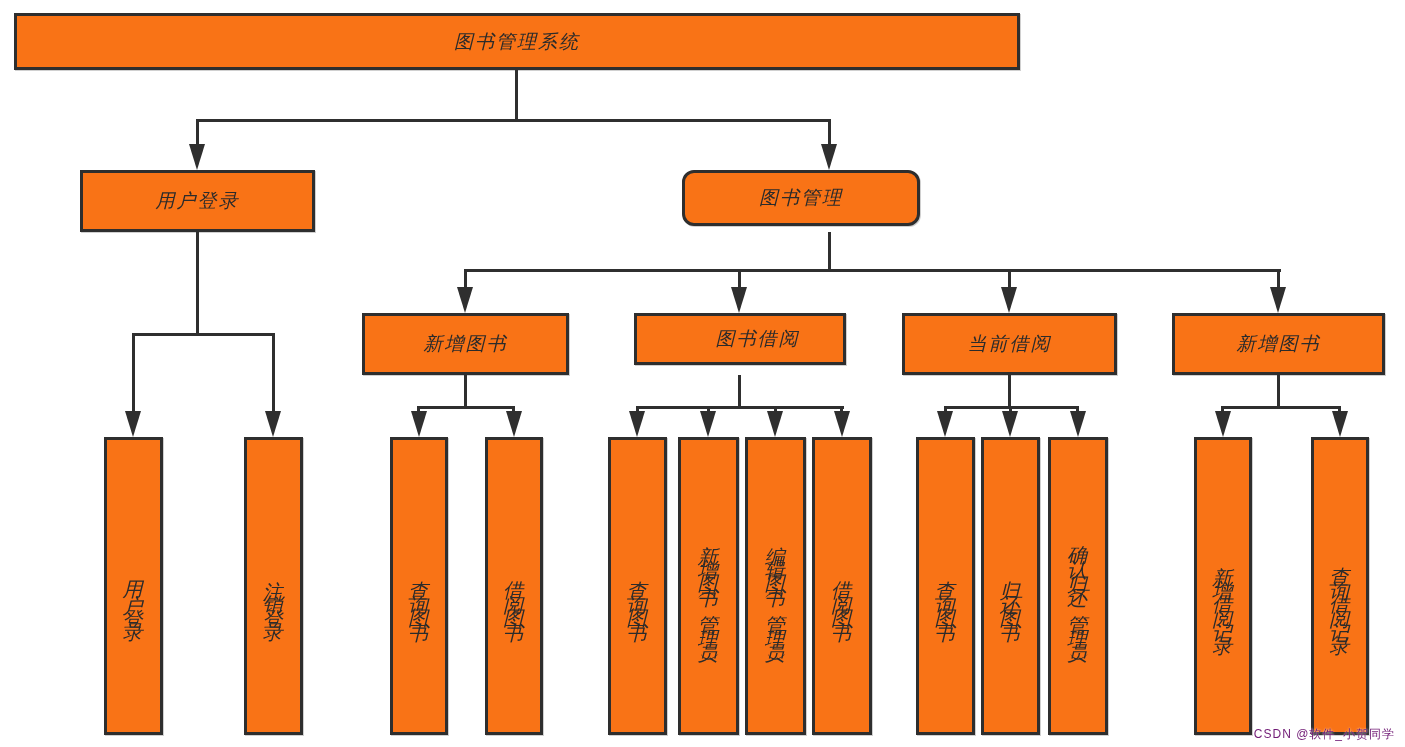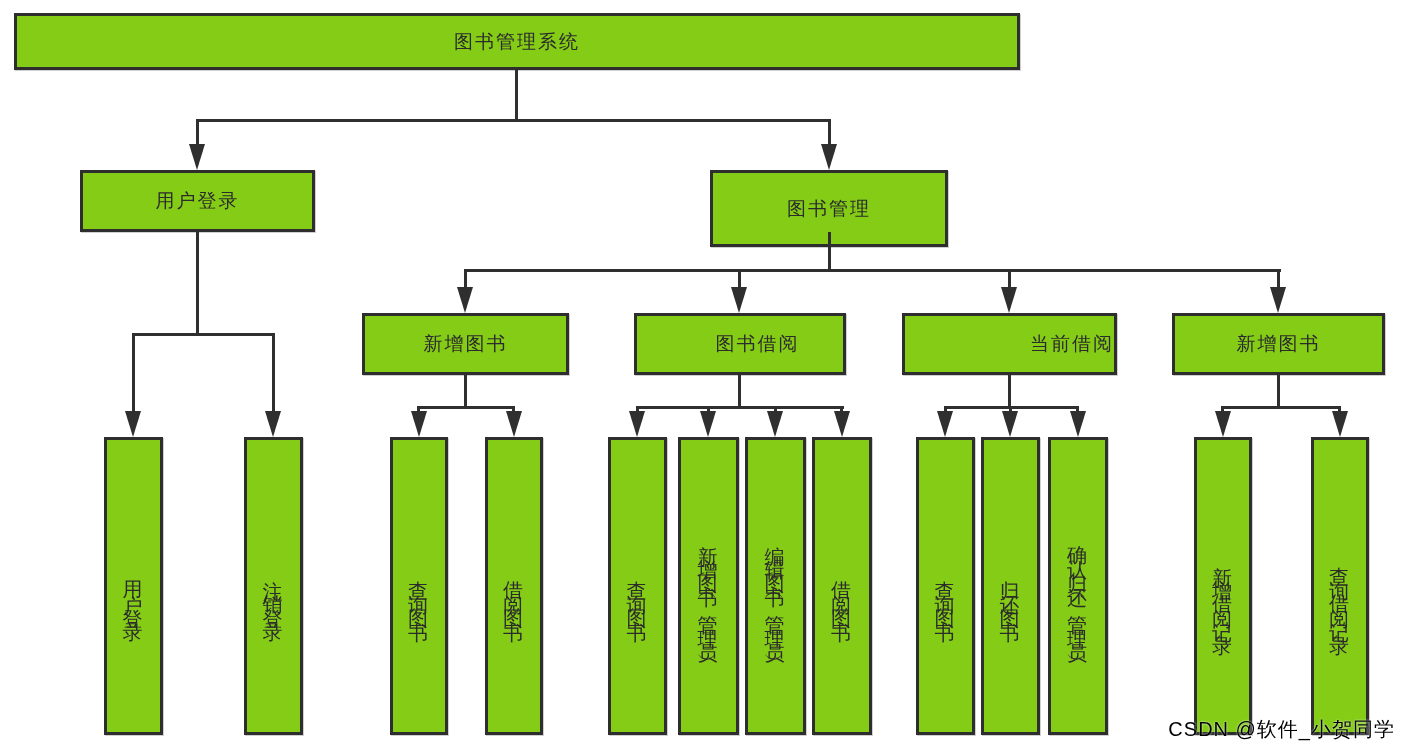--- a/index.html
+++ b/index.html
@@ -6,25 +6,26 @@
     --line:#2f2f2f;
     --boxborder:#2e2e2e;
     --text:#2b2b2b;
   }
   html,body{margin:0;padding:0;background:#ffffff;}
   body{font-family:"Liberation Sans","DejaVu Sans",sans-serif;color:var(--text);}
   #canvas{position:relative;width:1405px;height:747px;background:#ffffff;overflow:hidden;}
 
   .box{
     position:absolute;
-    background:#84cc16;
+    background:#f97316;
     border:3px solid var(--boxborder);
     box-shadow:1px 1px 0 0 rgba(120,120,120,.35);
     display:flex;align-items:center;justify-content:center;
     box-sizing:border-box;
+    font-style:italic;
   }
   .hlabel{font-size:19px;letter-spacing:2px;color:var(--text);}
   .vtext{
     writing-mode:vertical-rl;
     text-orientation:mixed;
     font-size:20px;
     letter-spacing:14px;
     margin-bottom:-14px;
     color:var(--text);
     white-space:nowrap;
@@ -34,22 +35,22 @@
   .hline{height:3px;}
   .arrow{
     position:absolute;width:0;height:0;
     border-left:8px solid transparent;
     border-right:8px solid transparent;
     border-top:26px solid var(--line);
   }
   .watermark{
     position:absolute;
     right:10px;bottom:4px;
-    font-size:20px;
-    color:#000000;
+    font-size:12px;
+    color:#701a75;
     letter-spacing:1px;
     text-shadow:0 0 2px #ffffff;
   }
 </style>
 </head>
 <body>
 
 <div id="canvas">
 
   <div class="box" style="left:14px;top:13px;width:1006px;height:57px;">
@@ -59,21 +60,21 @@
   <div class="vline" style="left:515px;top:70px;height:51px;"></div>
   <div class="hline" style="left:196px;top:119px;width:634px;"></div>
   <div class="vline" style="left:196px;top:119px;height:30px;"></div>
   <div class="arrow" style="left:189px;top:144px;"></div>
   <div class="vline" style="left:828px;top:119px;height:30px;"></div>
   <div class="arrow" style="left:821px;top:144px;"></div>
 
   <div class="box" style="left:80px;top:170px;width:235px;height:62px;">
     <span class="hlabel">用户登录</span>
   </div>
-  <div class="box" style="left:710px;top:170px;width:238px;height:77px;">
+  <div class="box" style="left:682px;top:170px;width:238px;height:56px;border-radius:12px;">
     <span class="hlabel">图书管理</span>
   </div>
 
   <div class="vline" style="left:196px;top:232px;height:104px;"></div>
   <div class="hline" style="left:132px;top:333px;width:143px;"></div>
   <div class="vline" style="left:132px;top:333px;height:82px;"></div>
   <div class="arrow" style="left:125px;top:411px;"></div>
   <div class="vline" style="left:272px;top:333px;height:82px;"></div>
   <div class="arrow" style="left:265px;top:411px;"></div>
 
@@ -84,24 +85,24 @@
   <div class="vline" style="left:738px;top:269px;height:24px;"></div>
   <div class="arrow" style="left:731px;top:287px;"></div>
   <div class="vline" style="left:1008px;top:269px;height:24px;"></div>
   <div class="arrow" style="left:1001px;top:287px;"></div>
   <div class="vline" style="left:1277px;top:269px;height:24px;"></div>
   <div class="arrow" style="left:1270px;top:287px;"></div>
 
   <div class="box" style="left:362px;top:313px;width:207px;height:62px;">
     <span class="hlabel">新增图书</span>
   </div>
-  <div class="box" style="left:634px;top:313px;width:212px;height:62px;padding-left:35px;">
+  <div class="box" style="left:634px;top:313px;width:212px;height:52px;padding-left:35px;">
     <span class="hlabel">图书借阅</span>
   </div>
-  <div class="box" style="left:902px;top:313px;width:215px;height:62px;justify-content:flex-end;">
+  <div class="box" style="left:902px;top:313px;width:215px;height:62px;">
     <span class="hlabel">当前借阅</span>
   </div>
   <div class="box" style="left:1172px;top:313px;width:213px;height:62px;">
     <span class="hlabel">新增图书</span>
   </div>
 
   <div class="vline" style="left:464px;top:375px;height:34px;"></div>
   <div class="hline" style="left:417px;top:406px;width:98px;"></div>
   <div class="vline" style="left:417px;top:406px;height:10px;"></div>
   <div class="arrow" style="left:411px;top:411px;"></div>

